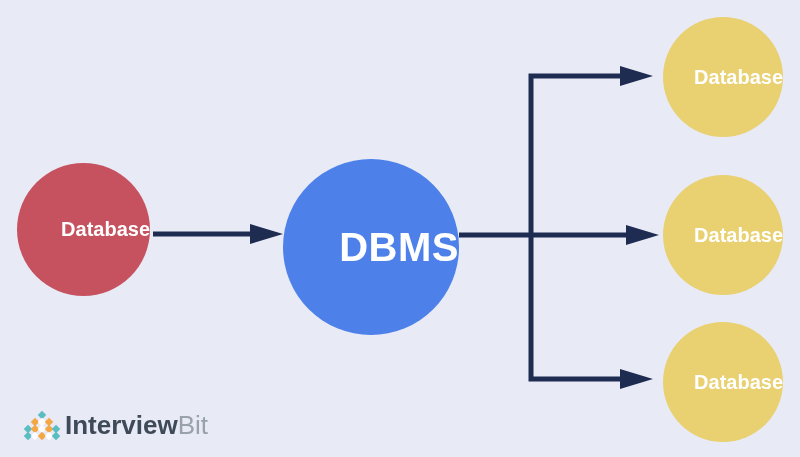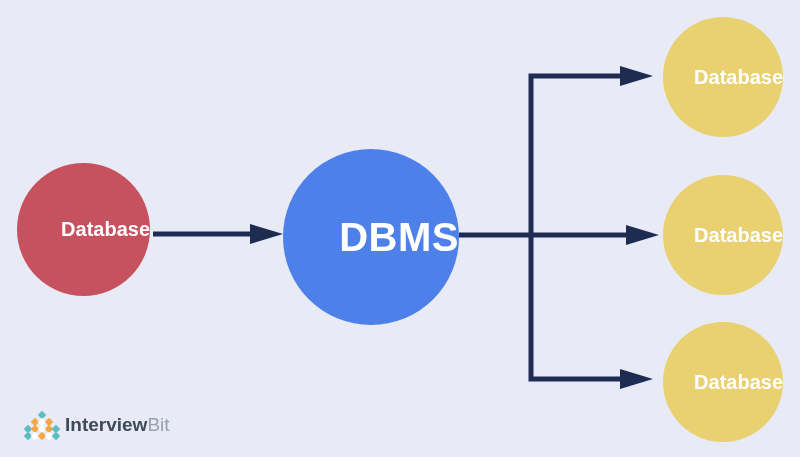--- a/index.html
+++ b/index.html
@@ -19,21 +19,21 @@
     position: absolute;
     border-radius: 50%;
     display: flex;
     align-items: center;
     justify-content: flex-end;
     color: #ffffff;
     font-weight: 700;
     text-align: center;
   }
   .node-source { left: 17px; top: 163px; width: 133px; height: 133px; font-size: 20px; }
-  .node-hub    { left: 283px; top: 149px; width: 176px; height: 176px; font-size: 40px; letter-spacing: 0.5px; }
+  .node-hub    { left: 283px; top: 159px; width: 176px; height: 176px; font-size: 40px; letter-spacing: 0.5px; }
   .node-target { left: 663px; width: 120px; height: 120px; font-size: 20px; }
   .node-target-0 { top: 17px; }
   .node-target-1 { top: 175px; }
   .node-target-2 { top: 322px; }
   
   .arrows {
     position: absolute;
     left: 0;
     top: 0;
   }
@@ -60,21 +60,21 @@
     height: 34px;
   }
   .diamond {
     position: absolute;
     width: 6px;
     height: 6px;
     transform: rotate(45deg);
   }
   .logo-text {
     margin-left: 5px;
-    font-size: 19px;
+    font-size: 26px;
     line-height: 34px;
     white-space: nowrap;
   }
   .brand-primary { font-weight: 700; }
   .brand-secondary { font-weight: 400; }
 </style>
 </head>
 <body>
 
 <div class="stage" style="background: rgb(232, 234, 246);">

